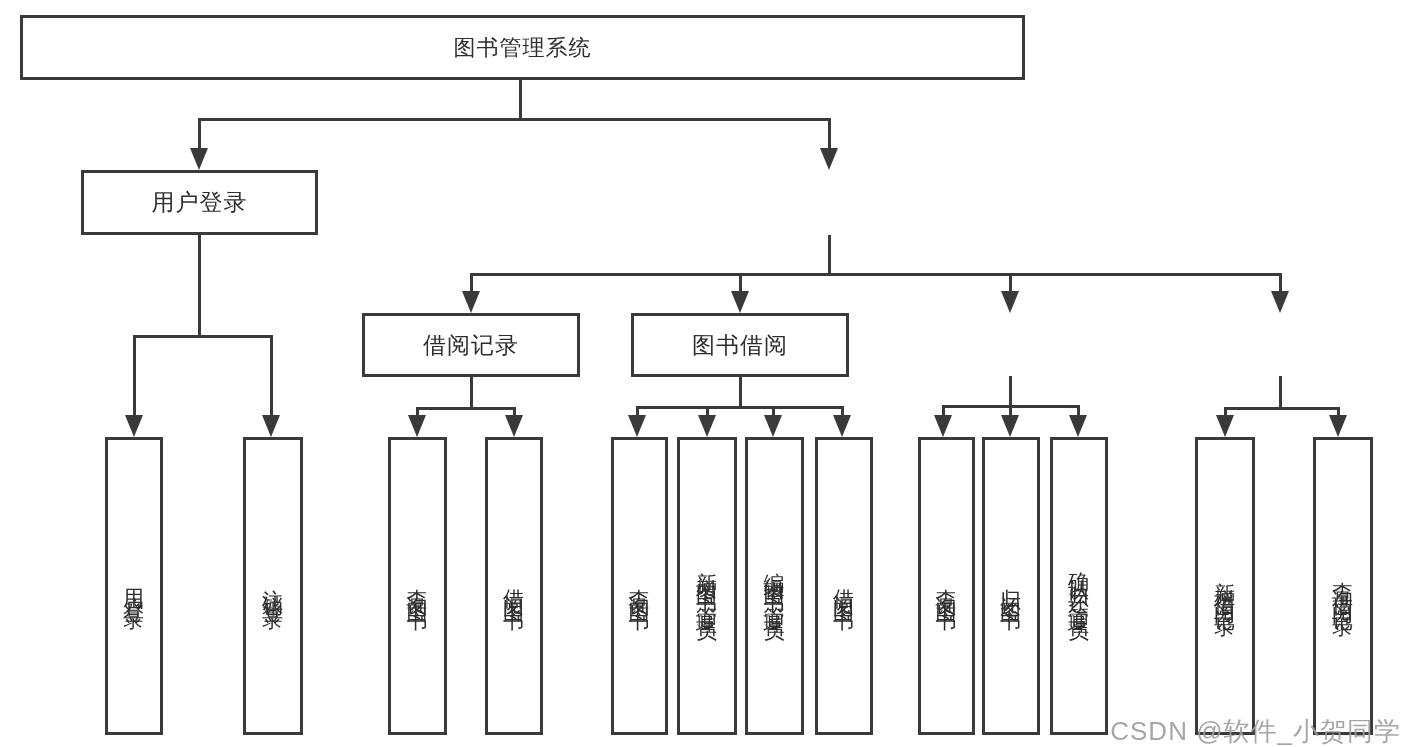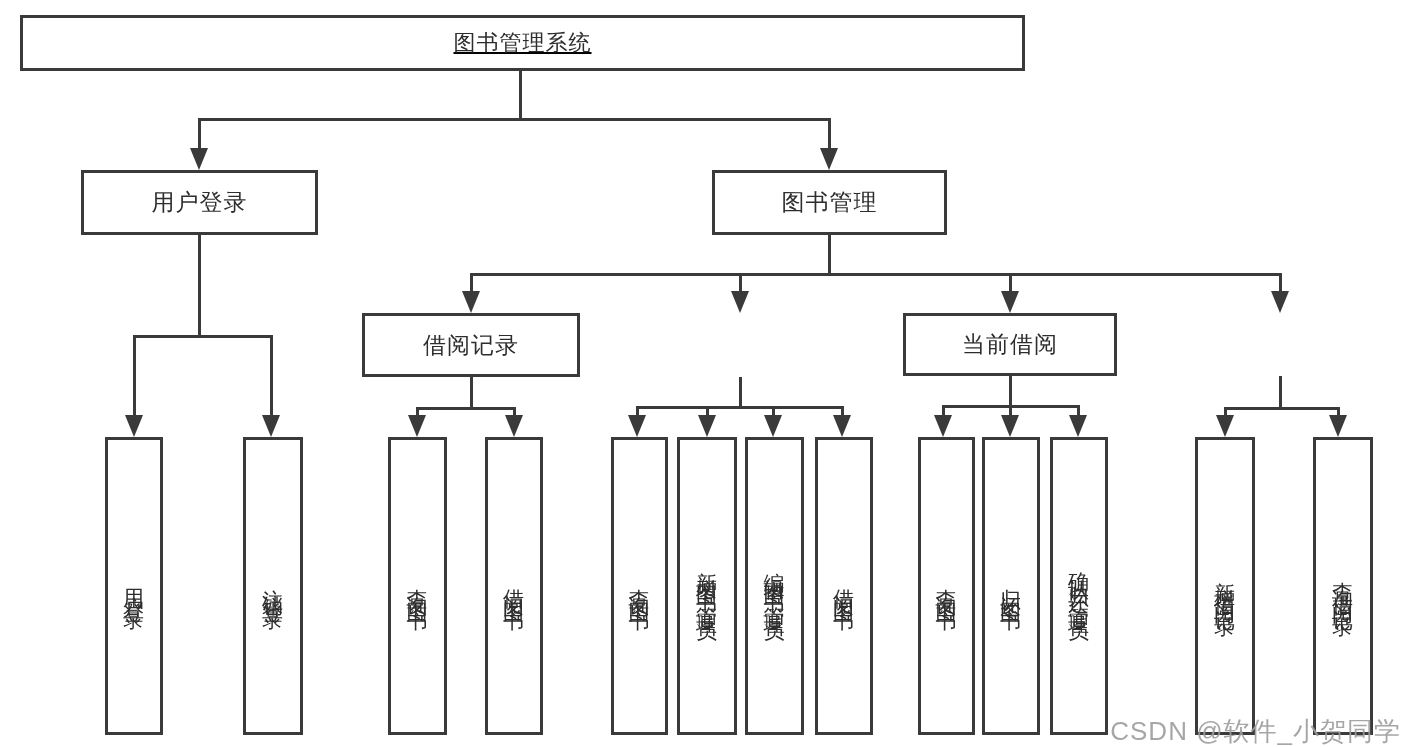--- a/index.html
+++ b/index.html
@@ -95,36 +95,33 @@
       <div class="cline" style="left: 1009px; top: 405px; width: 3px; height: 14px;"></div>
       <div class="ctri" style="left: 1001px; top: 415px;"></div>
       <div class="cline" style="left: 1077px; top: 405px; width: 3px; height: 14px;"></div>
       <div class="ctri" style="left: 1069px; top: 415px;"></div>
       <div class="cline" style="left: 1224px; top: 407px; width: 3px; height: 12px;"></div>
       <div class="ctri" style="left: 1216px; top: 415px;"></div>
       <div class="cline" style="left: 1337px; top: 407px; width: 3px; height: 12px;"></div>
       <div class="ctri" style="left: 1329px; top: 415px;"></div>
     </div>
 
-  <div class="node root" style="left:20px;top:15px;width:1005px;height:56px;text-decoration:underline;">
+  <div class="node root" style="left:20px;top:15px;width:1005px;height:65px;">
     <span>图书管理系统</span>
   </div>
 
   <div class="node" style="left:81px;top:170px;width:237px;height:65px;">
     <span>用户登录</span>
   </div>
-  <div class="node" style="left:712px;top:170px;width:235px;height:65px;">
-    <span>图书管理</span>
-  </div>
 
   <div class="node" style="left:362px;top:313px;width:218px;height:64px;">
     <span>借阅记录</span>
   </div>
-  <div class="node" style="left:903px;top:313px;width:214px;height:63px;">
-    <span>当前借阅</span>
+  <div class="node" style="left:631px;top:313px;width:218px;height:64px;">
+    <span>图书借阅</span>
   </div>
 
   <div class="leaf" style="left:105px;top:437px;width:58px;height:298px;">
     <span>用户登录</span>
   </div>
   <div class="leaf" style="left:243px;top:437px;width:60px;height:298px;">
     <span>注销登录</span>
   </div>
 
   <div class="leaf" style="left:388px;top:437px;width:59px;height:298px;">

